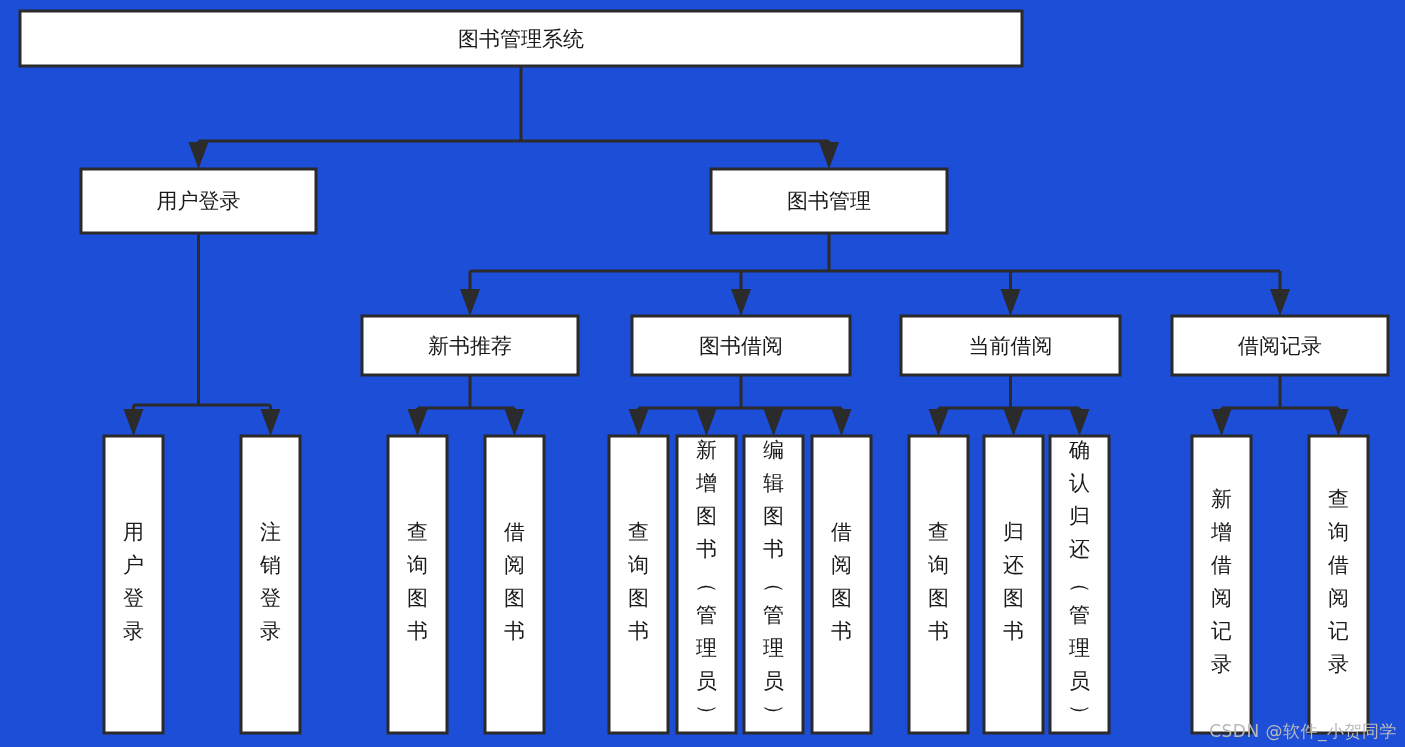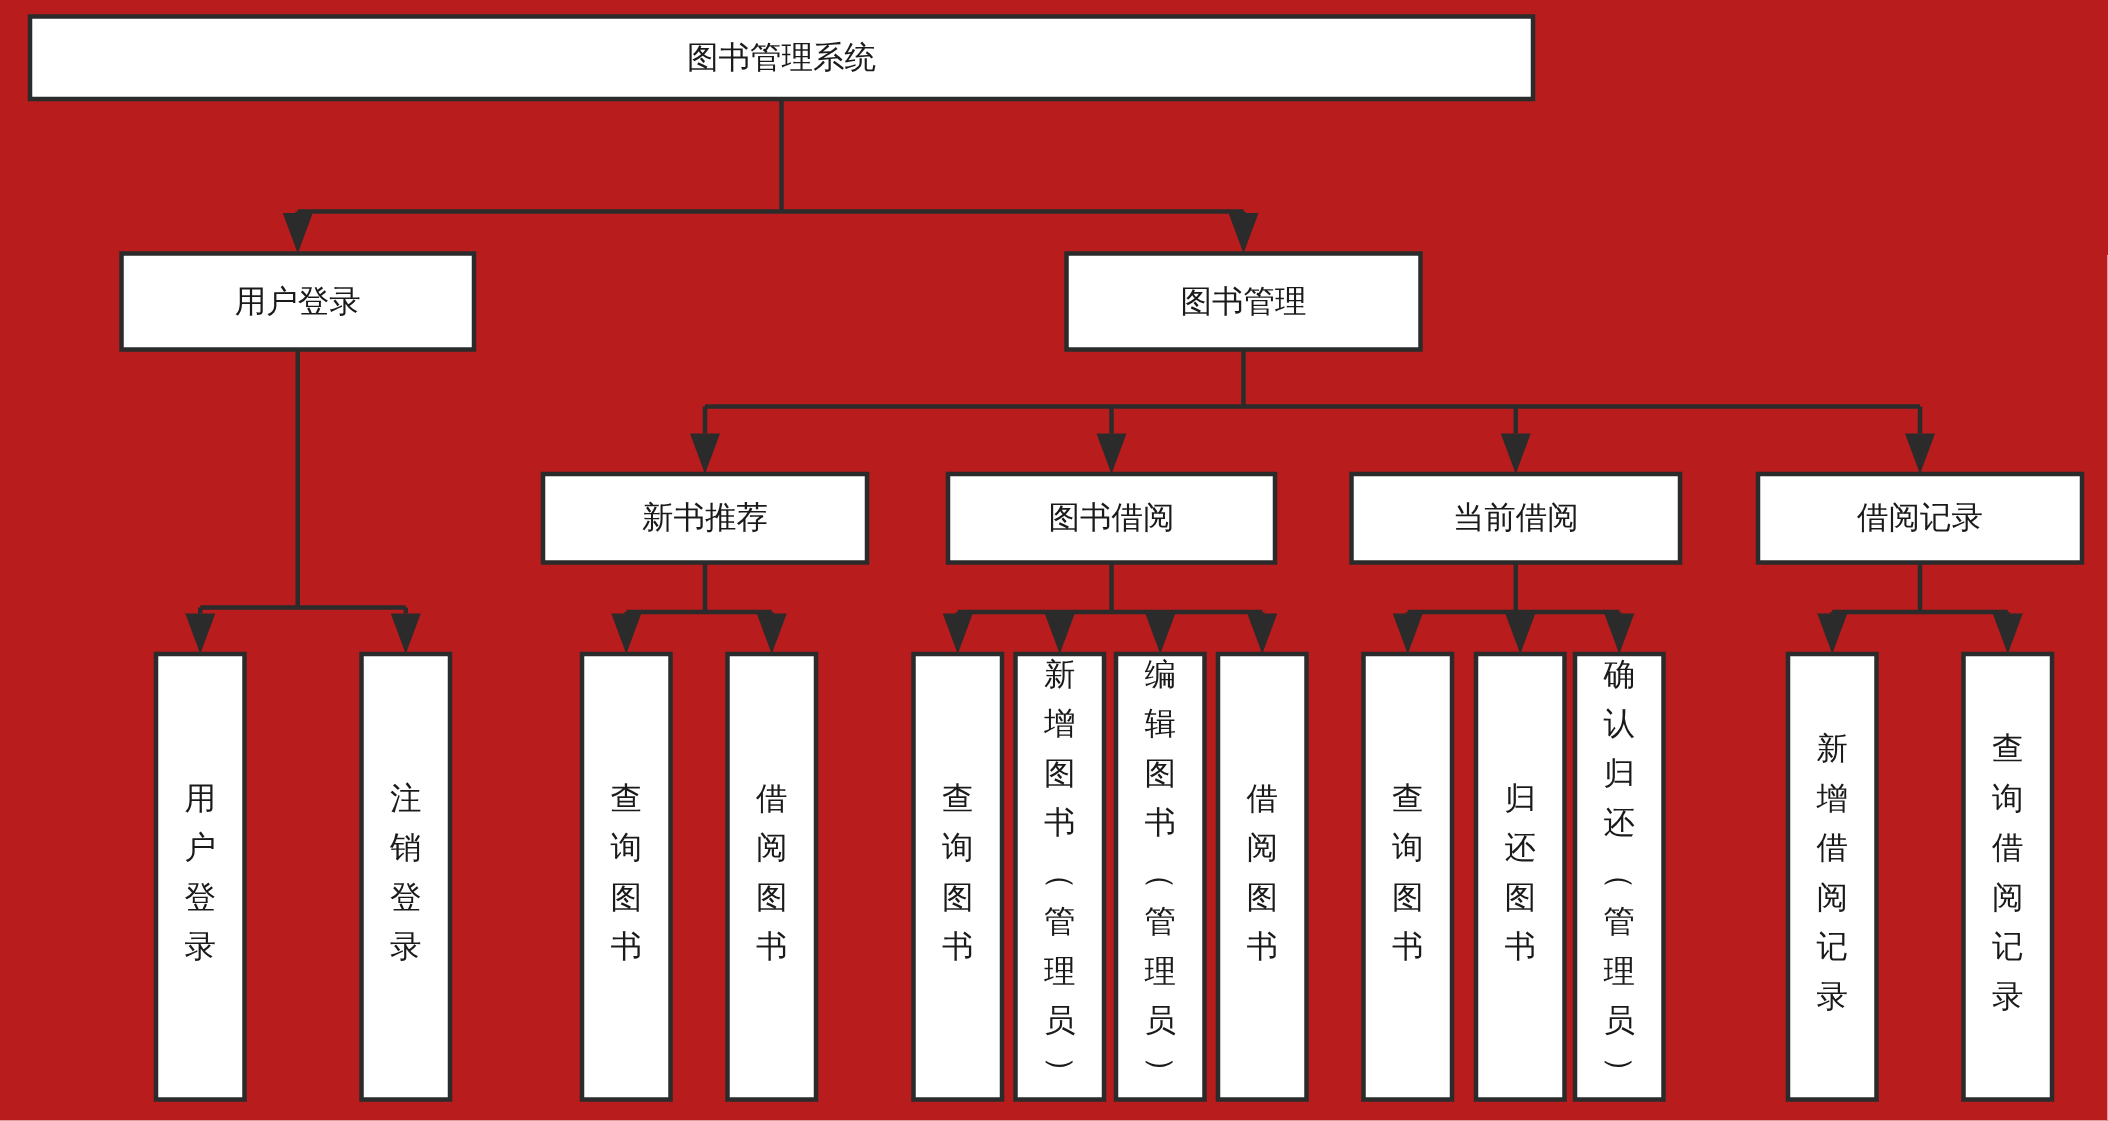--- a/index.html
+++ b/index.html
@@ -11,21 +11,21 @@
   body {
     width: 1405px;
     height: 747px;
     font-family: "DejaVu Sans", "Liberation Sans", sans-serif;
     overflow: hidden;
   }
   #diagram-root {
     position: relative;
     width: 1405px;
     height: 747px;
-    background: #b91c1c;
+    background: #1d4ed8;
   }
   svg#flowchart {
     position: absolute;
     left: 0;
     top: 0;
     width: 1405px;
     height: 747px;
     display: block;
   }
   .node-box {
@@ -263,14 +263,15 @@
           <text class="node-label-vert" x="1338.5" y="506">查</text>
           <text class="node-label-vert" x="1338.5" y="539">询</text>
           <text class="node-label-vert" x="1338.5" y="572">借</text>
           <text class="node-label-vert" x="1338.5" y="605">阅</text>
           <text class="node-label-vert" x="1338.5" y="638">记</text>
           <text class="node-label-vert" x="1338.5" y="671">录</text>
         </g>
       </g>
   </svg>
 
+  <div class="watermark">CSDN @软件_小贺同学</div>
 
 </div>
 
 </body></html>

